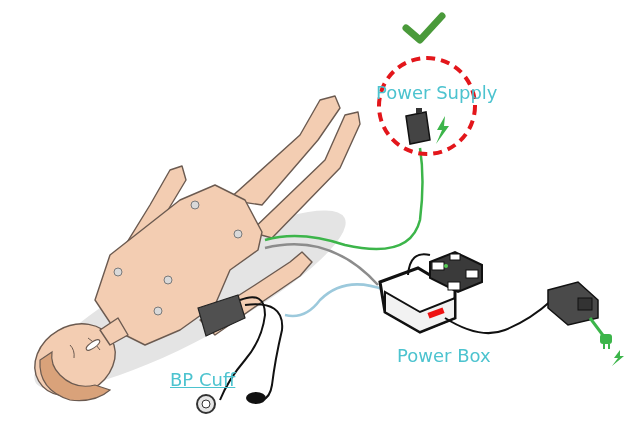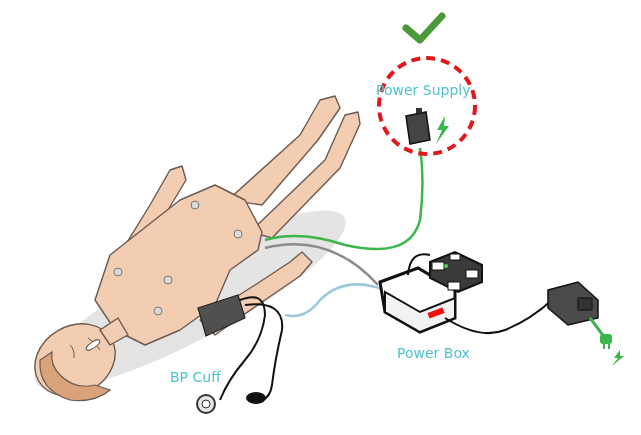--- a/index.html
+++ b/index.html
@@ -1,18 +1,18 @@
 <!DOCTYPE html>
 <html><head>
 <meta charset="utf-8">
 <style>
   html, body { margin:0; padding:0; background:#ffffff; }
   body { width:641px; height:435px; position:relative; overflow:hidden; font-family:"DejaVu Sans", sans-serif; }
   svg.stage { position:absolute; left:0; top:0; }
-  .lbl { position:absolute; color:#4cc3cf; font-size:14px; white-space:nowrap; font-family:"DejaVu Sans", sans-serif; }
+  .lbl { position:absolute; color:#4cc3cf; font-size:18px; white-space:nowrap; font-family:"DejaVu Sans", sans-serif; }
 </style>
 </head>
 <body>
 
 <svg class="stage" width="641" height="435" viewBox="0 0 641 435">
 
   <g fill="#e4e4e4">
     <ellipse cx="190" cy="300" rx="175" ry="40" transform="rotate(-28 190 300)"></ellipse>
   </g>
 
@@ -105,13 +105,13 @@
     <path d="M406 116 L426 112 L430 140 L410 144 Z" fill="#444" stroke="#111" stroke-width="1.5"></path>
     <rect x="416" y="108" width="6" height="5" fill="#333"></rect>
   </g>
   <path d="M445 116 L437 130 L442 130 L436 144 L449 126 L444 126 Z" fill="#3cb54a"></path>
 
   <path d="M406 28 L420 40 L442 16" stroke="#4a9a3a" stroke-width="7" fill="none" stroke-linecap="round" stroke-linejoin="round"></path>
 </svg>
 
 <div class="lbl" style="left:376px;top:82px;">Power Supply</div>
 <div class="lbl" style="left:397px;top:345px;">Power Box</div>
-<div class="lbl" style="left:170px;top:369px;">BP Cuff</div>
+<div class="lbl" style="left:170px;top:369px;text-decoration:underline;">BP Cuff</div>
 
 </body></html>

